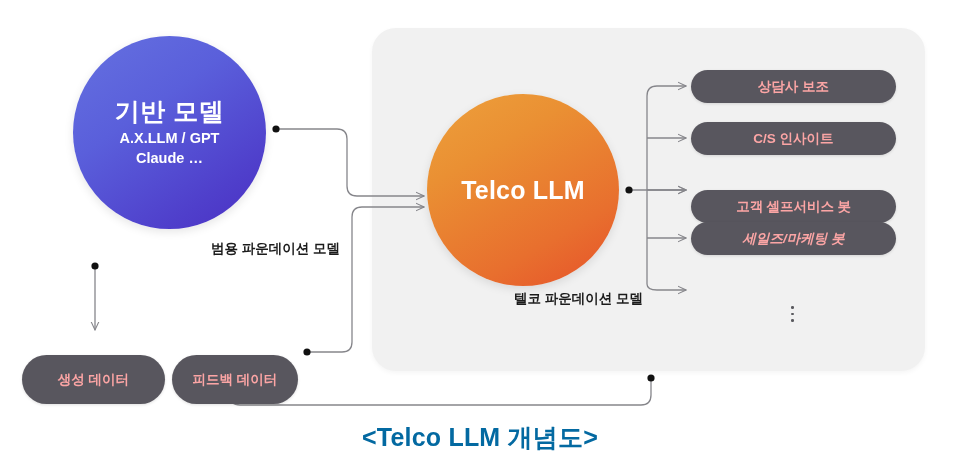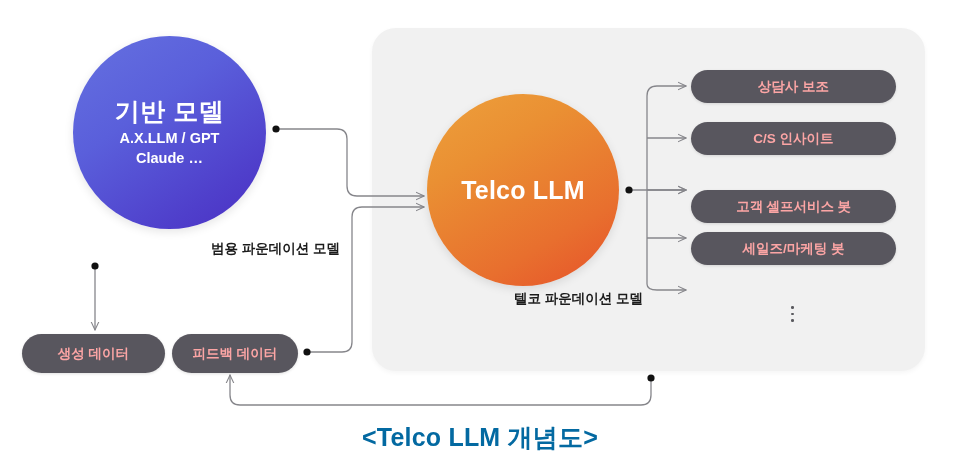--- a/index.html
+++ b/index.html
@@ -100,22 +100,22 @@
     justify-content: center;
     white-space: nowrap;
     box-shadow: 0 1px 3px rgba(0,0,0,0.12);
   }
   .pill-right {
     left: 691px;
     width: 205px;
     height: 33px;
   }
   .pill-data {
-    top: 334px;
-    height: 39px;
+    top: 355px;
+    height: 49px;
     text-align: center;
   }
   .pill-gen  { left: 22px;  width: 143px; }
   .pill-feed { left: 172px; width: 126px; }
 
   
   #wires {
     position: absolute;
     left: 0;
     top: 0;
@@ -215,21 +215,21 @@
 
   <div class="circle circle-orange">
     <div class="circle-title-orange">Telco LLM</div>
   </div>
 
   <div class="caption cap-telco">텔코 파운데이션 모델</div>
 
   <div class="pill pill-right" style="top:70px;">상담사 보조</div>
   <div class="pill pill-right" style="top:122px;">C/S 인사이트</div>
   <div class="pill pill-right" style="top:190px;font-family:Liberation Serif, serif;">고객 셀프서비스 봇</div>
-  <div class="pill pill-right" style="top:232px;">세일즈/마케팅 봇</div>
+  <div class="pill pill-right" style="top:222px;font-style:italic;">세일즈/마케팅 봇</div>
 
   <div class="vdots">
     <i></i>
       <i></i>
       <i></i>
   </div>
 
 
   <div class="pill pill-data pill-gen">생성 데이터</div>
   <div class="pill pill-data pill-feed">피드백 데이터</div>

